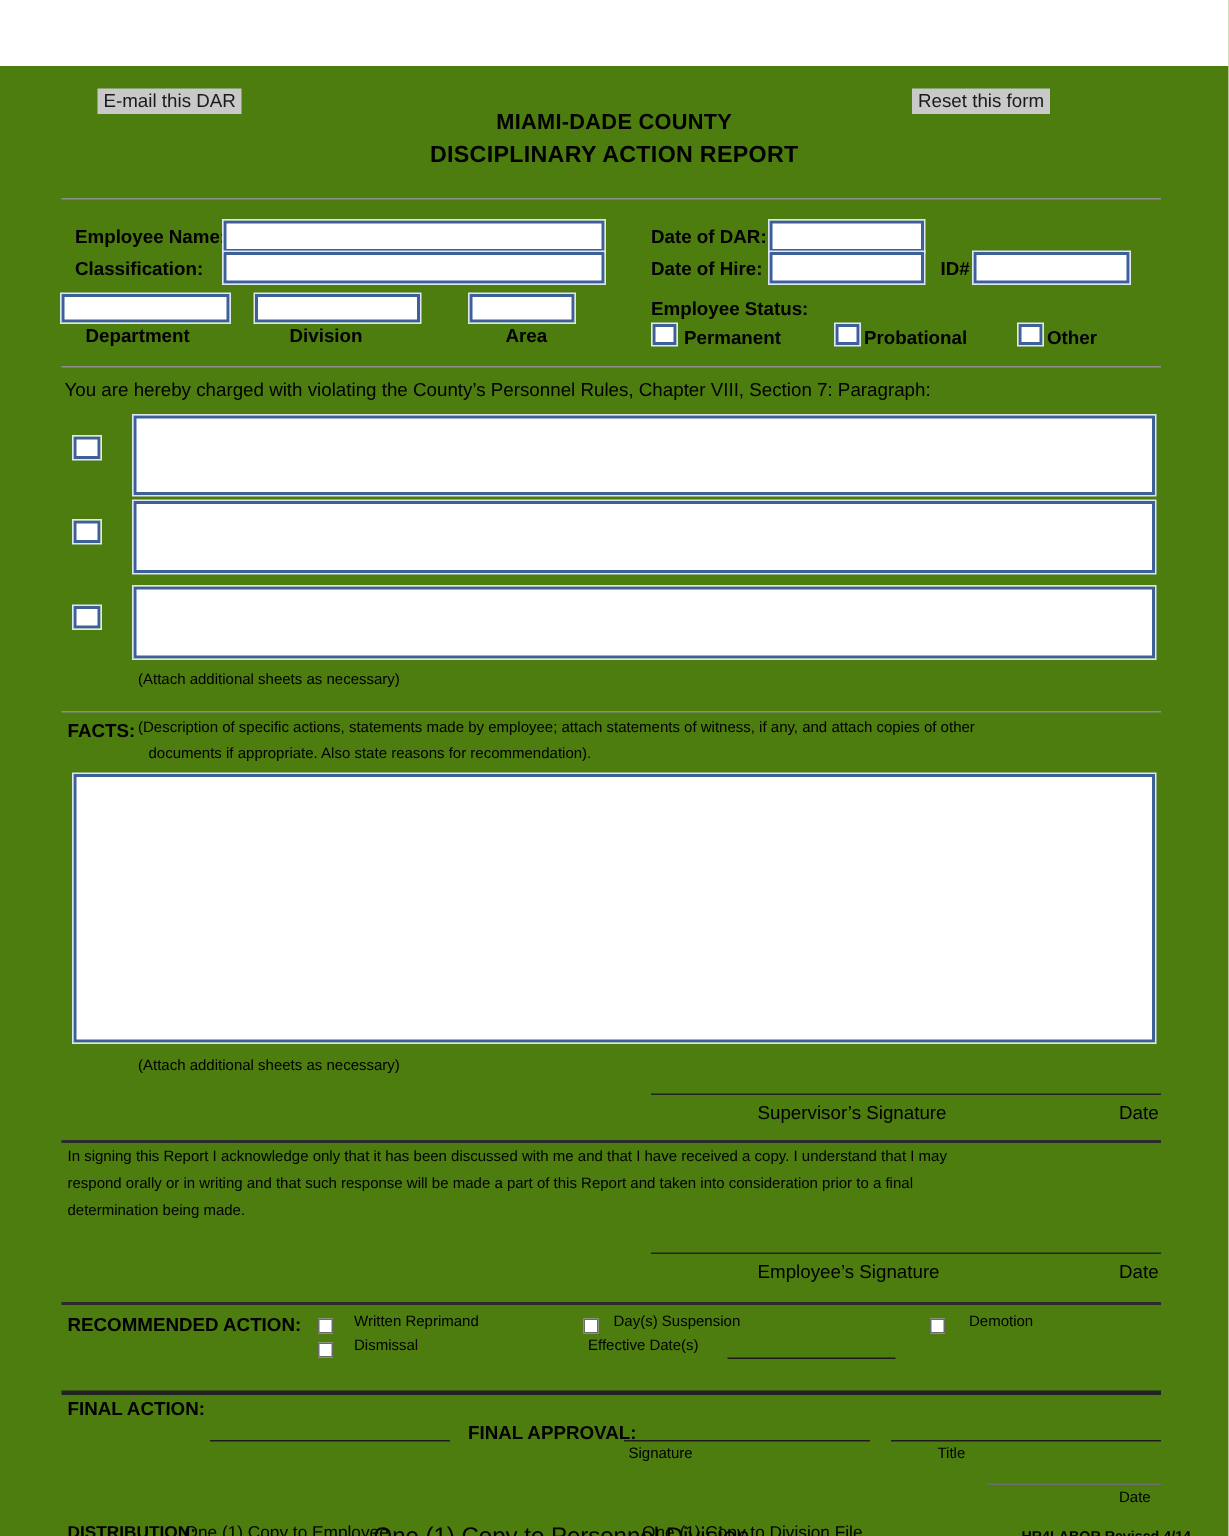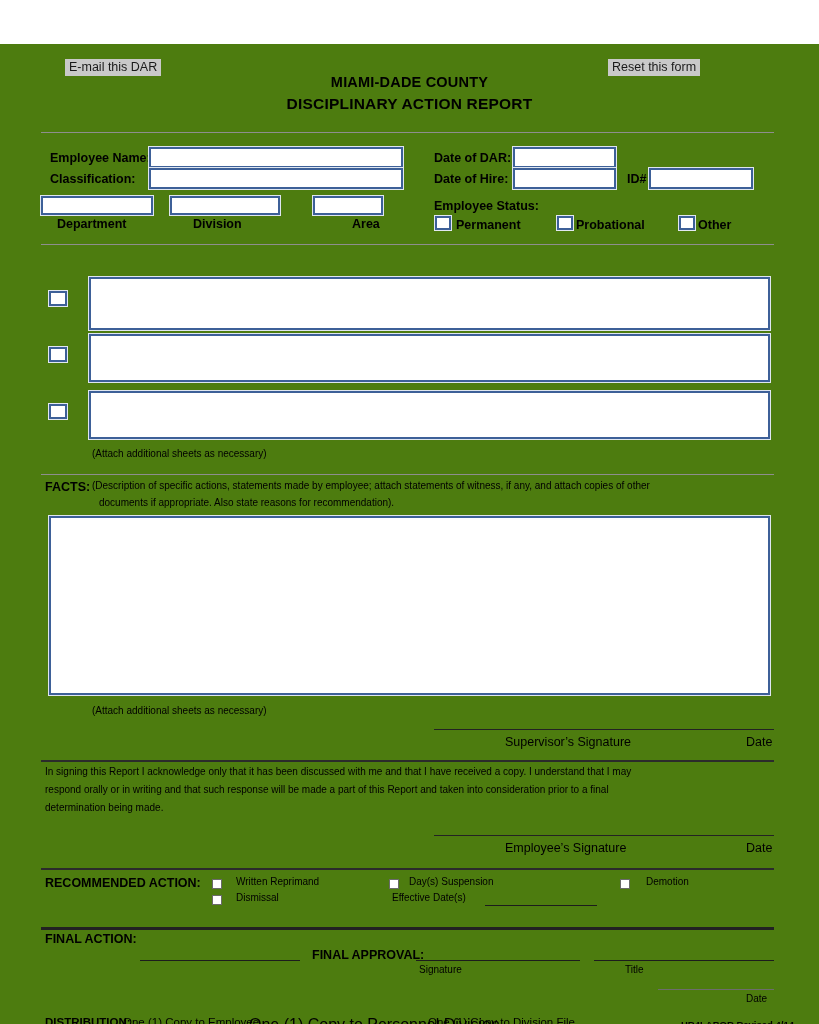--- a/index.html
+++ b/index.html
@@ -149,35 +149,36 @@
   <div class="lbl" style="left:627px; top:128px;text-align:center;">ID#</div>
   <div class="fieldbox" style="left:649px; top:124px; width:104px; height:21px;"></div>
 
   <div class="fieldbox" style="left:41px; top:152px; width:112px; height:19px;"></div>
   <div class="lbl" style="left:57px; top:173px;">Department</div>
 
   <div class="fieldbox" style="left:170px; top:152px; width:110px; height:19px;"></div>
   <div class="lbl" style="left:193px; top:173px;">Division</div>
 
   <div class="fieldbox" style="left:313px; top:152px; width:70px; height:19px;"></div>
-  <div class="lbl" style="left:352px; top:173px;">Area</div>
+  <div class="lbl" style="left:337px; top:173px;">Area</div>
 
   <div class="lbl" style="left:434px; top:155px;">Employee Status:</div>
 
   <div class="cbox" style="left:435px; top:172px; width:16px; height:14px;"></div>
   <div class="lbl" style="left:456px; top:174px;">Permanent</div>
 
   <div class="cbox" style="left:557px; top:172px; width:16px; height:14px;"></div>
   <div class="lbl" style="left:576px; top:174px;">Probational</div>
 
   <div class="cbox" style="left:679px; top:172px; width:16px; height:14px;"></div>
   <div class="lbl" style="left:698px; top:174px;">Other</div>
 
   <div class="rule-thin" style="left:41px; top:200px; width:733px;"></div>
 
+  <div class="lbl" style="left:43px; top:209px; font-weight:normal;">You are hereby charged with violating the County’s Personnel Rules, Chapter VIII, Section 7:  Paragraph:</div>
 
   <div class="cbox" style="left:49px; top:247px; width:18px; height:15px;"></div>
   <div class="fieldbox" style="left:89px; top:233px; width:681px; height:53px;"></div>
 
   <div class="cbox" style="left:49px; top:303px; width:18px; height:15px;"></div>
   <div class="fieldbox" style="left:89px; top:290px; width:681px; height:48px;"></div>
 
   <div class="cbox" style="left:49px; top:360px; width:18px; height:15px;"></div>
   <div class="fieldbox" style="left:89px; top:347px; width:681px; height:48px;"></div>
 

